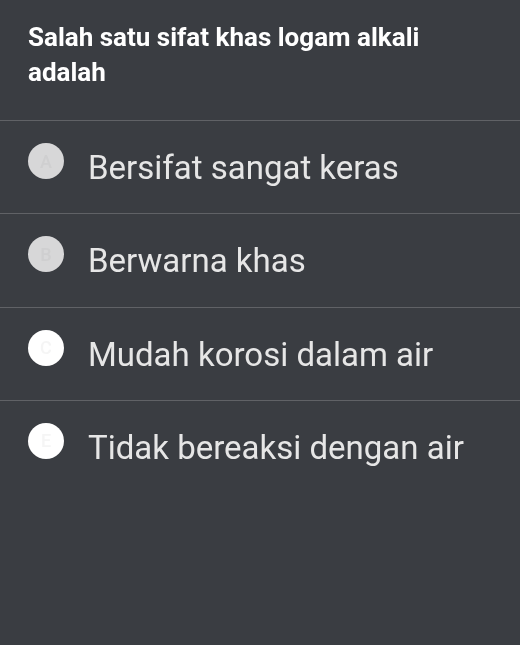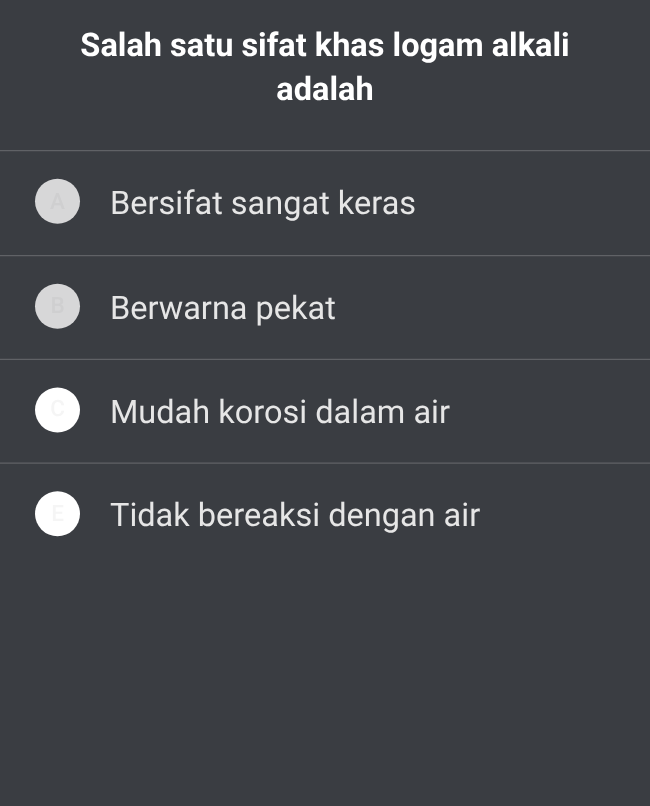--- a/index.html
+++ b/index.html
@@ -13,21 +13,20 @@
       background: #3a3d42;
       font-family: -apple-system, BlinkMacSystemFont, 'Segoe UI', Roboto, sans-serif;
       color: #e8e8e8;
       overflow: hidden;
     }
     .question-card {
       width: 100%;
     }
     .question-header {
       padding: 20px 28px 30px 28px;
-      text-align: center;
     }
     .question-text {
       font-size: 26px;
       font-weight: 700;
       line-height: 1.35;
       color: #ffffff;
     }
     .options {
       border-top: 1px solid #606266;
     }
@@ -56,21 +55,21 @@
     }
     .radio-light {
       background: #d7d7d8;
       color: #cfcfd0;
     }
     .radio-white {
       background: #ffffff;
       color: #f5f5f5;
     }
     .option-text {
-      font-size: 26px;
+      font-size: 33px;
       font-weight: 400;
       color: #e6e6e6;
       line-height: 1.4;
       padding-top: 2px;
     }
   </style>
 </head>
 <body>
 
 <div class="question-card">
@@ -79,21 +78,21 @@
   </div>
   <div class="options">
 
     <div class="option-row">
       <div class="option-radio radio-light">A</div>
       <div class="option-text">Bersifat sangat keras</div>
     </div>
 
     <div class="option-row">
       <div class="option-radio radio-light">B</div>
-      <div class="option-text">Berwarna pekat</div>
+      <div class="option-text">Berwarna khas</div>
     </div>
 
     <div class="option-row">
       <div class="option-radio radio-white">C</div>
       <div class="option-text">Mudah korosi dalam air</div>
     </div>
 
 
     <div class="option-row">
       <div class="option-radio radio-white">E</div>

